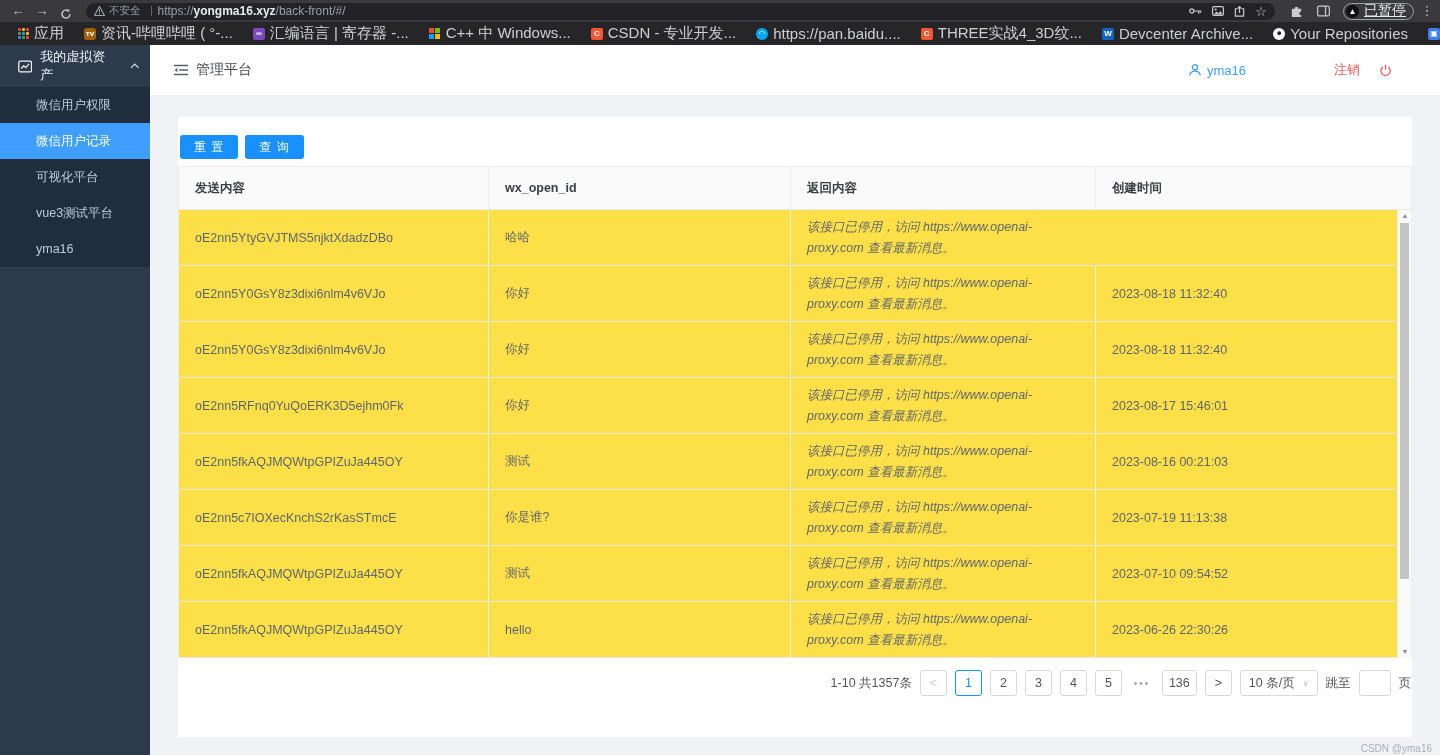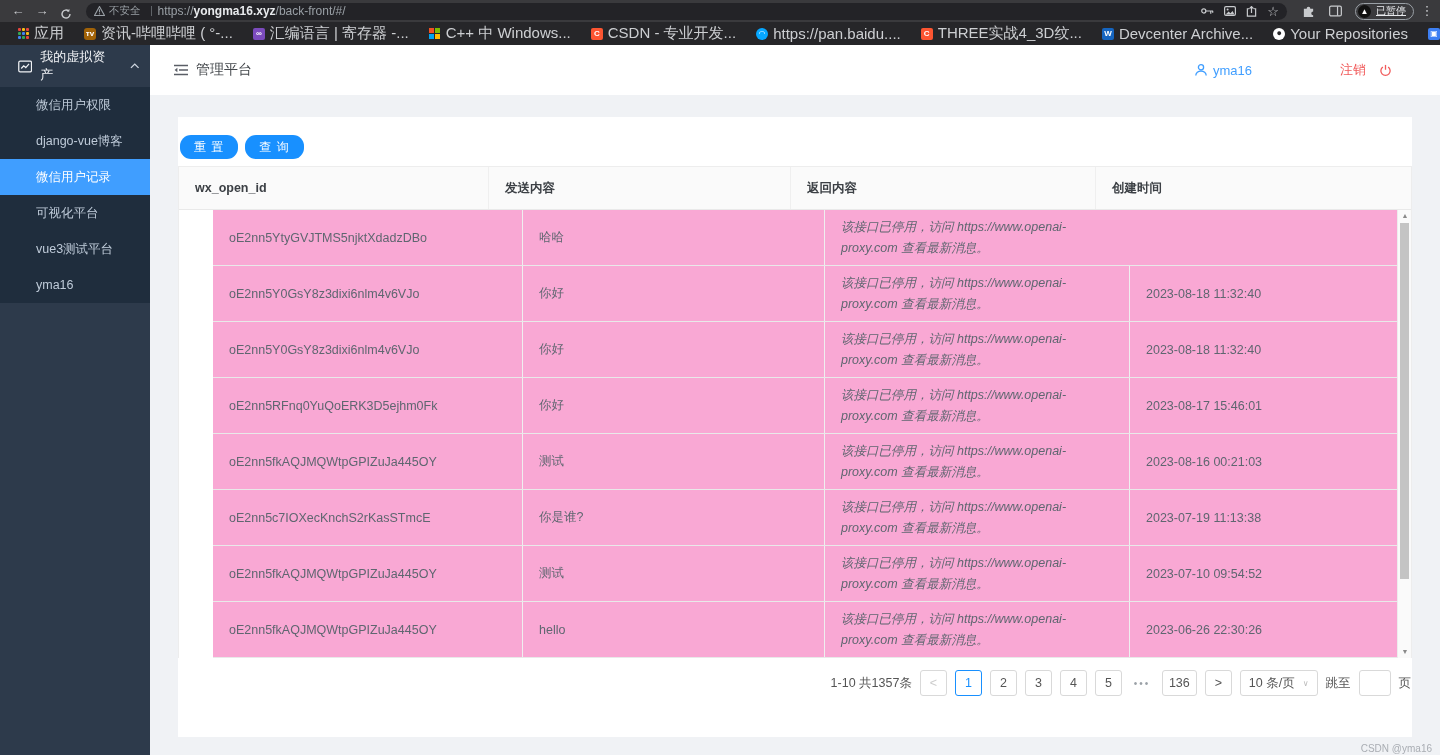--- a/index.html
+++ b/index.html
@@ -15,21 +15,21 @@
   .addr-pill .sec { color:#9aa0a6; font-size:10.5px; margin:0 4px; }
   .addr-sep { width:1px; height:10px; background:#5f6368; margin:0 6px; }
   .url { font-size:12px; color:#9aa0a6; white-space:nowrap; overflow:hidden; flex:1; }
   .url b { color:#e8eaed; font-weight:700; }
   .pill-icons { display:flex; align-items:center; gap:10px; margin-left:8px; }
   .glyph { color:#c8cacd; font-size:11px; line-height:1; }
   .chip { height:17px; border:1px solid #9aa0a6; border-radius:9px; display:flex; align-items:center;
     padding:1px 7px 1px 2px; gap:5px; margin:0 6px; }
   .chip .ava { width:13px; height:13px; border-radius:50%; background:#111; color:#fff; font-size:8px;
     display:flex; align-items:center; justify-content:center; }
-  .chip .txt { color:#e8eaed; font-size:10px; white-space:nowrap;text-decoration:underline; }
+  .chip .txt { color:#e8eaed; font-size:14px; white-space:nowrap;text-decoration:underline; }
 
   .bookmarks { height:23px; background:#262629; display:flex; align-items:center; padding:0 10px; gap:4px; }
   .bm { display:flex; align-items:center; gap:5px; padding:0 8px; height:100%; flex:0 0 auto; }
   .bm span.lbl { color:#cdcfd2; font-size:15px; white-space:nowrap; }
   .fav { width:12px; height:12px; border-radius:2px; flex:0 0 auto; display:flex; align-items:center;
     justify-content:center; font-size:8px; font-weight:700; color:#fff; line-height:1; }
   .grid9 { width:11px; height:11px; display:grid; grid-template-columns:repeat(3,3px); grid-auto-rows:3px; gap:1px; }
   .grid9 i { border-radius:1px; }
   .bm-spacer { flex:1; }
 
@@ -40,36 +40,36 @@
   .side-group .grow { flex:1; }
   .submenu { background:#1f2d3d; }
   .side-item { height:36px; display:flex; align-items:center; padding-left:36px; color:#bfcbd9; font-size:12.5px; }
   .side-item.active { background:#409eff; color:#fff; }
 
   .main { flex:1; display:flex; flex-direction:column; min-width:0; }
   .page-header { height:50px; background:#fff; display:flex; align-items:center; padding:0 48px 0 24px; }
   .ph-title { display:flex; align-items:center; gap:8px; color:#45494d; font-size:14px; }
   .ph-right { margin-left:auto; display:flex; align-items:center; }
   .user { display:flex; align-items:center; gap:5px; color:#409eff; font-size:13px; }
-  .logout { display:flex; align-items:center; gap:13px; color:#f15b5b; font-size:13px; margin-left:88px; }
+  .logout { display:flex; align-items:center; gap:19px; color:#f15b5b; font-size:13px; margin-left:88px; }
 
   .content { flex:1; background:#f0f2f5; padding:22px 28px 18px 28px; position:relative; }
   .card { background:#fff; height:620px; padding-top:18px; position:relative; }
 
   .btn-row { display:flex; gap:7px; padding:0 2px; margin-bottom:7px; }
   .btn { background:#1890ff; color:#fff; border:none; font-size:12px; height:24px; padding:0 14px;
-    border-radius:11px; letter-spacing:1px; font-family:inherit; }
+    border-radius:3px; letter-spacing:1px; font-family:inherit; }
 
   .tbl { border:1px solid #ededed; border-bottom:none; position:relative; }
   .trow { display:grid; grid-template-columns:310px 302px 305px 1fr; border-bottom:1px solid #e9e9e9; }
   .trow > div { padding:0 16px; display:flex; align-items:center; border-right:1px solid #efefef; min-width:0; }
   .trow > div:last-child { border-right:none; }
   .thead { height:43px; background:#fafafa; }
   .thead > div { color:#3c4045; font-size:12.5px; font-weight:700; }
-  .tbody-row { height:56px; background:#f9a8d4;margin-left:34px; }
+  .tbody-row { height:56px; background:#fde047; }
   .tbody-row > div { color:#5f6670; font-size:12.5px; }
   .cell-reply { line-height:1.65; align-items:center;font-style:italic; }
   .cell-reply div { width:100%; }
 
   .scrollbar { position:absolute; top:43px; bottom:0; right:0; width:14px; background:#fafafa;
     border-left:1px solid #ededed; }
   .sb-arrow { position:absolute; left:0; width:14px; height:12px; color:#8a8a8a; font-size:7px;
     text-align:center; line-height:12px; }
   .sb-up { top:0; } .sb-down { bottom:0; }
   .sb-thumb { position:absolute; left:2px; right:2px; top:13px; height:356px; background:#c4c4c4; }
@@ -221,21 +221,20 @@
           <path d="M3.4 8.6 6 5.8 8.2 7.6 11.6 3.8" fill="none" stroke="#f0f2f5" stroke-width="1.3"></path>
         </svg>
       <span>我的虚拟资产</span>
       <span class="grow"></span>
       <svg width="10" height="6" viewBox="0 0 10 6">
           <path d="M1 5 5 1 9 5" fill="none" stroke="#cfd6e0" stroke-width="1.4"></path>
         </svg>
     </div>
     <div class="submenu">
       <div class="side-item">微信用户权限</div>
-      <div class="side-item">django-vue博客</div>
       <div class="side-item active">微信用户记录</div>
       <div class="side-item">可视化平台</div>
       <div class="side-item">vue3测试平台</div>
       <div class="side-item">yma16</div>
     </div>
   </div>
 
   <div class="main">
     <div class="page-header">
       <div class="ph-title">
@@ -267,22 +266,22 @@
 
     <div class="content">
       <div class="card">
         <div class="btn-row">
           <button class="btn">重 置</button>
           <button class="btn">查 询</button>
         </div>
 
         <div class="tbl">
           <div class="trow thead">
+            <div>发送内容</div>
             <div>wx_open_id</div>
-            <div>发送内容</div>
             <div>返回内容</div>
             <div>创建时间</div>
           </div>
 
           <div class="trow tbody-row">
             <div>oE2nn5YtyGVJTMS5njktXdadzDBo</div>
             <div>哈哈</div>
             <div class="cell-reply">
                 <div>该接口已停用，访问 https://www.openai-proxy.com 查看最新消息。</div>
               </div>

